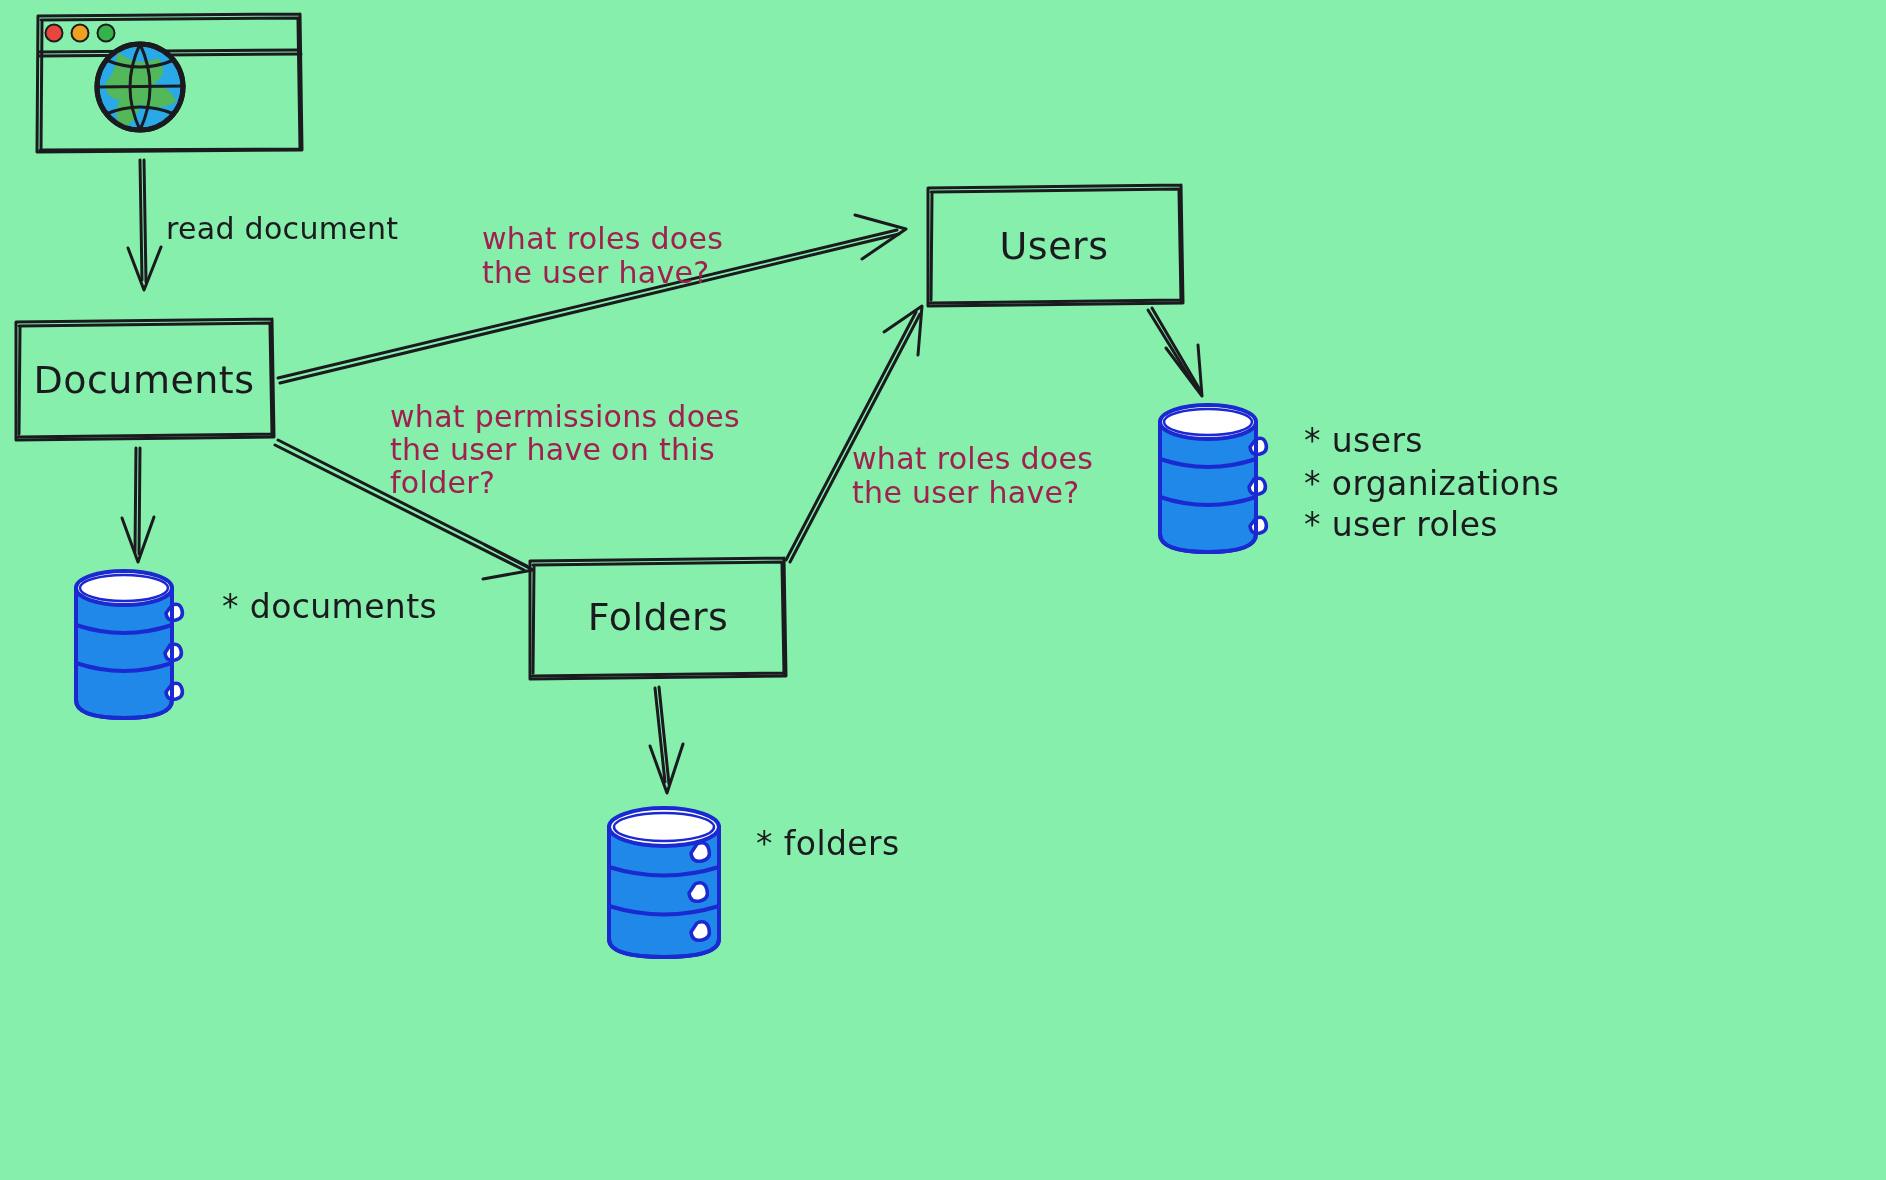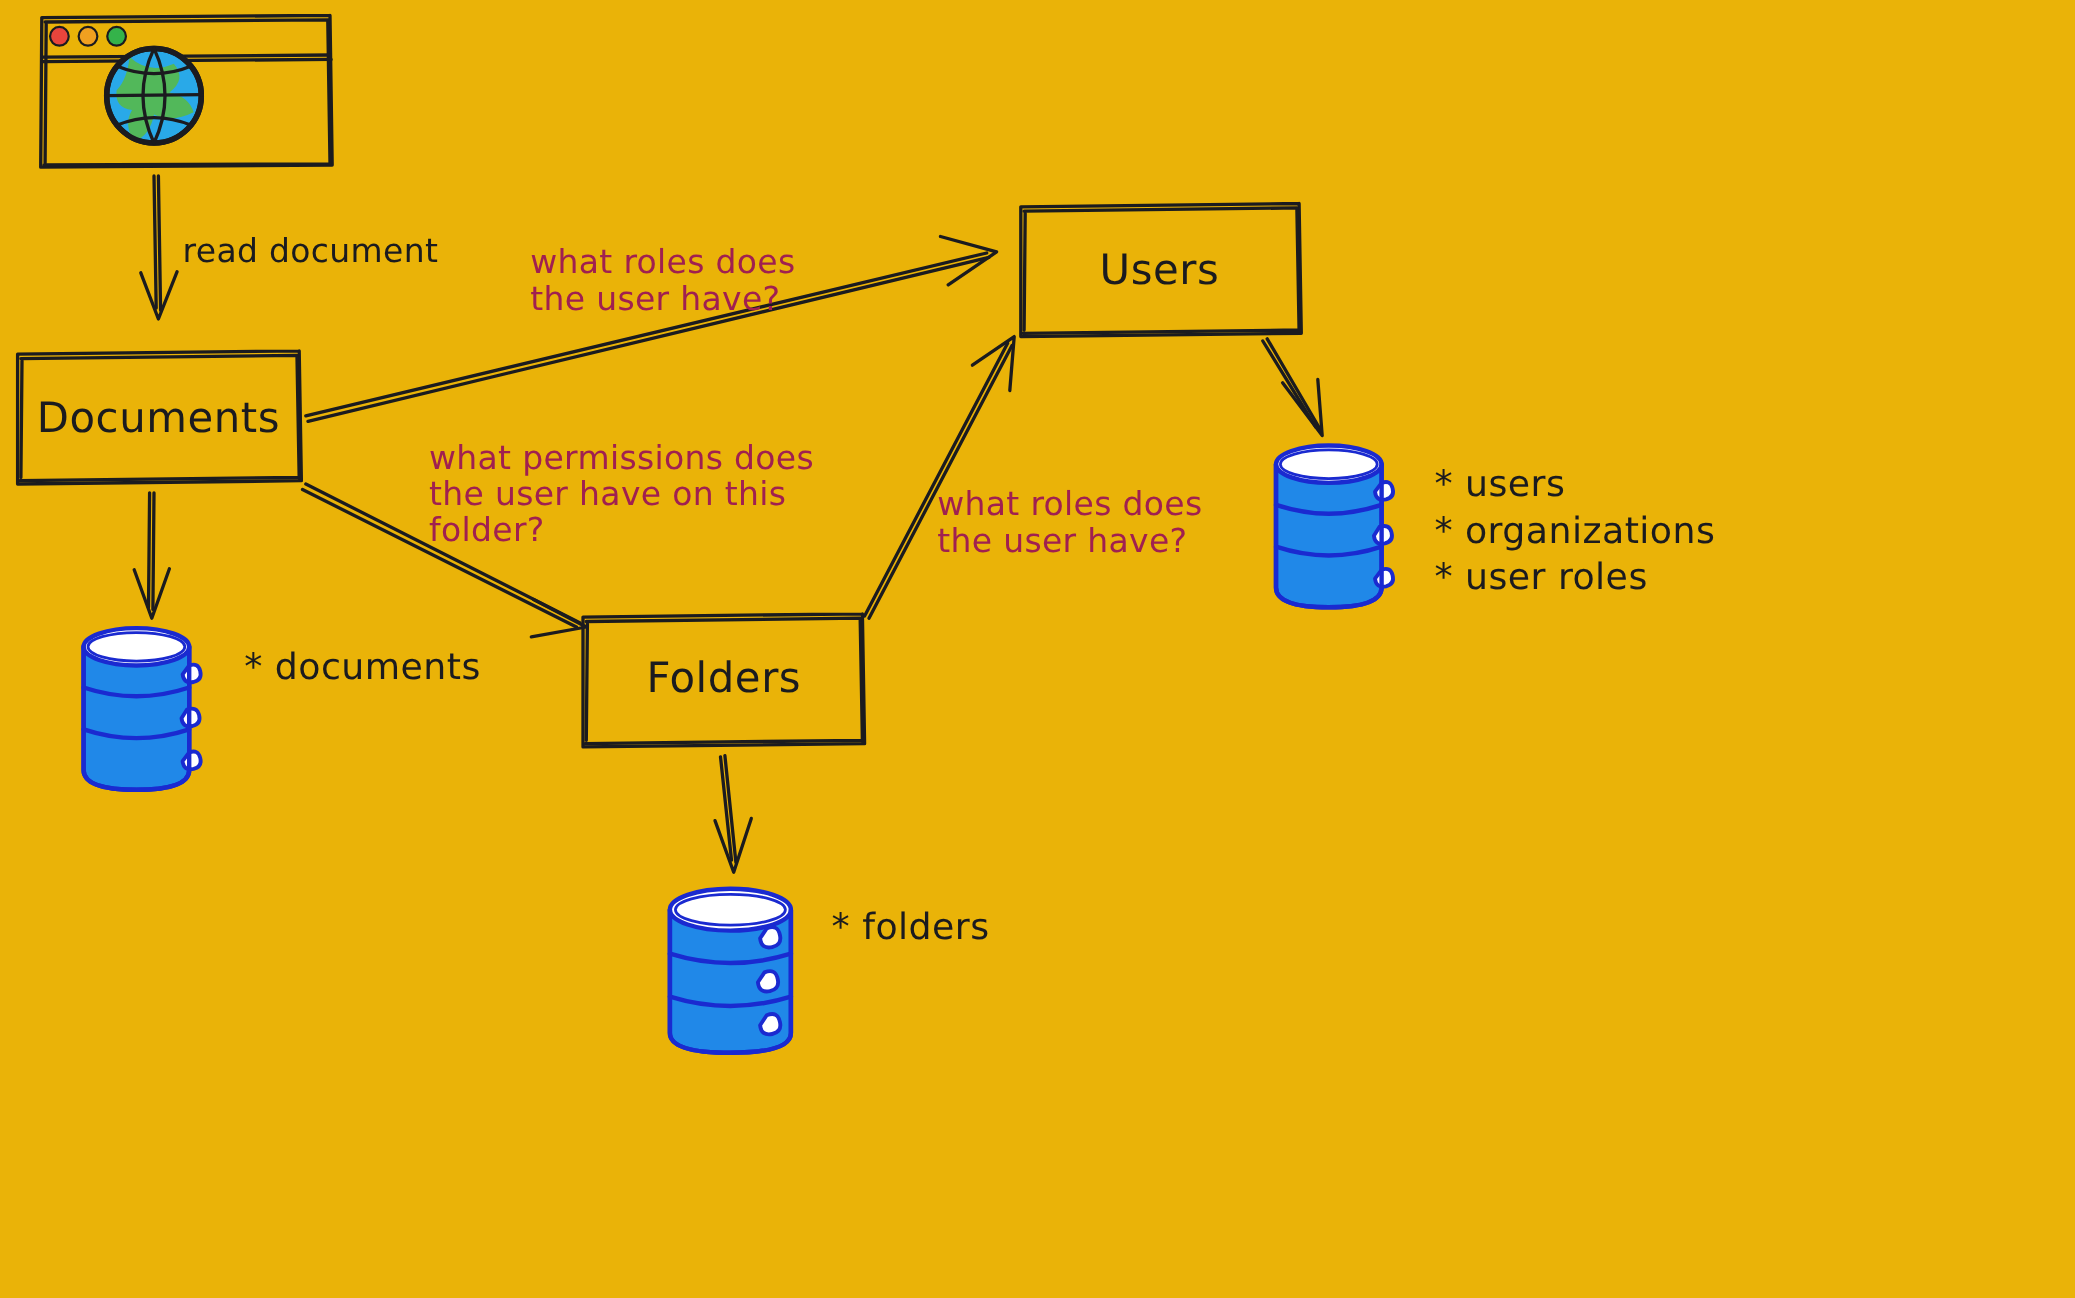--- a/index.html
+++ b/index.html
@@ -8,21 +8,21 @@
     padding: 0;
     background: #ffffff;
   }
   body {
     font-family: "DejaVu Sans", sans-serif;
   }
   #canvas {
     position: relative;
     width: 1886px;
     height: 1180px;
-    background: #eab308;
+    background: #86efac;
     overflow: hidden;
   }
   #sketch {
     position: absolute;
     left: 0;
     top: 0;
     width: 1886px;
     height: 1180px;
   }
   .hand {

